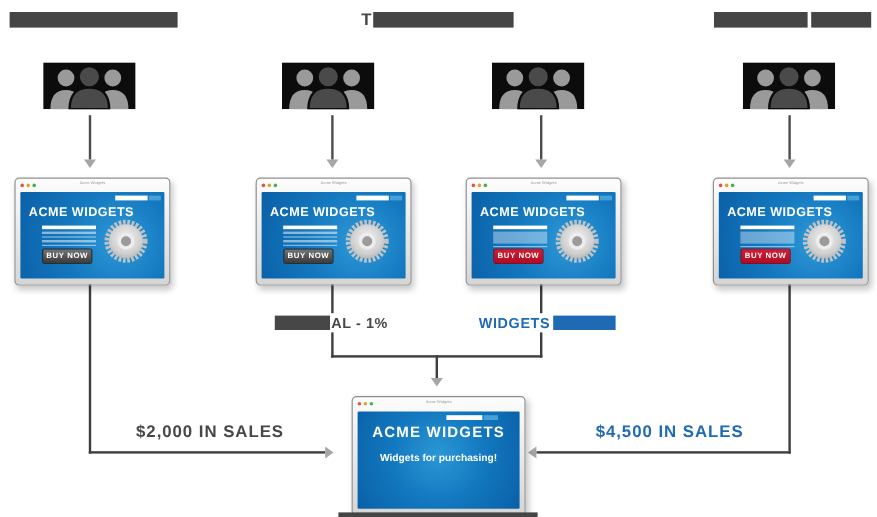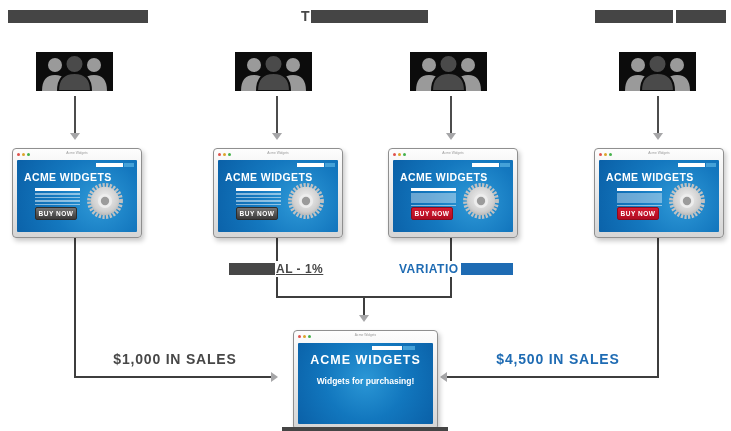--- a/index.html
+++ b/index.html
@@ -47,21 +47,21 @@
   
   .browser.result{width:143px;height:98px;}
   .browser.result .titlebar{height:11px;}
   .browser.result .bcontent{top:12px;background:radial-gradient(circle at 50% 45%, #2b97d6 0%, #1277be 50%, #0a60a7 100%);}
   .rheading{position:absolute;left:0;right:0;top:10px;text-align:center;color:#fff;font-weight:700;font-size:12.5px;letter-spacing:1px;white-space:nowrap;}
   .rmessage{position:absolute;left:0;right:0;top:33px;text-align:center;color:#fff;font-weight:600;font-size:8.5px;white-space:nowrap;}
 
   
   .vlabel{position:absolute;top:261px;display:flex;align-items:center;background:#fff;padding:1px 3px;
           font-size:12px;font-weight:800;letter-spacing:.5px;white-space:nowrap;}
-  .vlabel.orig{color:#474747;text-decoration:underline;}
+  .vlabel.orig{color:#474747;}
   .vlabel.vari{color:#1e6bb3;}
   .redbox-dark{width:46px;height:12px;background:#474747;margin-right:1px;}
   .redbox-blue{width:52px;height:12px;background:#1e6bb3;margin-left:2px;}
   .sales{position:absolute;top:351px;width:200px;text-align:center;font-size:14px;font-weight:800;letter-spacing:.8px;white-space:nowrap;}
   .sales.left{color:#474747;} .sales.right{color:#1e6bb3;}
 </style>
 </head>
 <body>
 
 <svg width="0" height="0" style="position:absolute">
@@ -248,25 +248,25 @@
         <circle cx="24" cy="24" r="5" fill="#9b9b9b"></circle>
       </svg>
     </div>
   </div>
 
   <div class="vlabel orig" style="left:226px;">
     <span class="redbox-dark"></span>
     <span>AL - 1%</span>
   </div>
   <div class="vlabel vari" style="left:396px;">
-    <span>VARIATIO</span>
+    <span>WIDGETS</span>
     <span class="redbox-blue"></span>
   </div>
 
-  <div class="sales left" style="left:75px;">$1,000 IN SALES</div>
+  <div class="sales left" style="left:75px;">$2,000 IN SALES</div>
   <div class="sales right" style="left:458px;">$4,500 IN SALES</div>
 
   <div class="browser result" style="left:293px;top:330px;">
     <div class="titlebar">
       <div class="dots">
           <div class="dot r"></div>
           <div class="dot y"></div>
           <div class="dot g"></div>
         </div>
       <div class="tbtitle">Acme Widgets</div>

